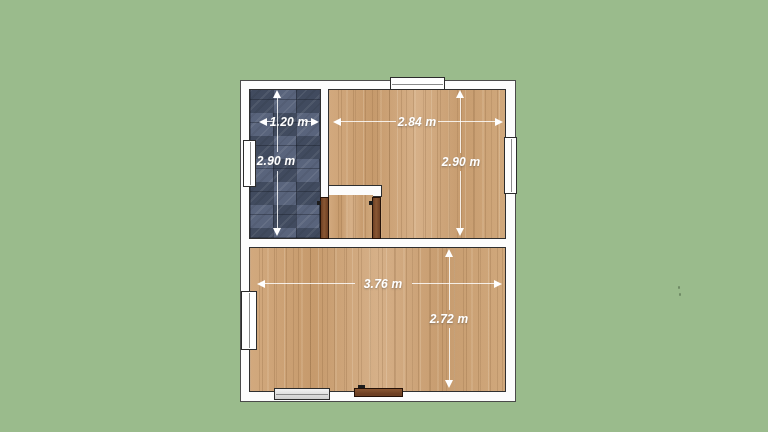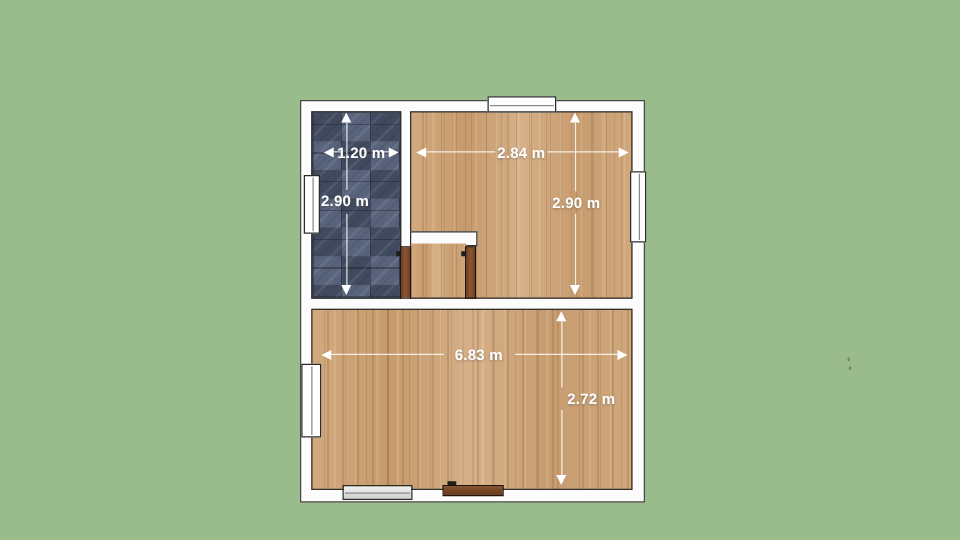--- a/index.html
+++ b/index.html
@@ -39,21 +39,21 @@
     background:linear-gradient(90deg,#6d3f23,#8a5733 45%,#6d3f23);
     border:1px solid #241107;
   }
   .door-h{background:linear-gradient(180deg,#8a5733,#6d3f23 70%);}
   .handle{position:absolute;background:#1d1d1d;}
   .win{position:absolute;box-sizing:border-box;background:#fff;border:1px solid #2c2c2c;}
   .win-v::after{content:"";position:absolute;left:50%;top:1px;bottom:1px;width:1px;background:#8a8a8a;}
   .win-h::after{content:"";position:absolute;top:50%;left:1px;right:1px;height:1px;background:#8a8a8a;}
   .win-shaded{background:linear-gradient(180deg,#f2f2f2,#cfcfcf);}
   
-  .dims{position:absolute;left:0;top:0;width:740px;height:432px;pointer-events:none;}
+  .dims{position:absolute;left:0;top:0;width:740px;height:432px;pointer-events:none;font-style:italic;}
   .dimline{position:absolute;background:rgba(255,255,255,.82);}
   .dimlabel{
     position:absolute;transform:translate(-50%,-50%);
     color:#fff;font-weight:bold;font-size:12px;letter-spacing:.2px;white-space:nowrap;
     text-shadow:0 1px 2px rgba(70,70,70,.45);
   }
   .ar{position:absolute;width:0;height:0;}
   .ar-l{border-top:4px solid transparent;border-bottom:4px solid transparent;border-right:8px solid #fff;}
   .ar-r{border-top:4px solid transparent;border-bottom:4px solid transparent;border-left:8px solid #fff;}
   .ar-u{border-left:4px solid transparent;border-right:4px solid transparent;border-bottom:8px solid #fff;}
@@ -119,29 +119,29 @@
       <div class="ar ar-u" style="left:456px;top:90px;"></div>
       <div class="dimline" style="left:460px;top:98px;width:1px;height:55px;"></div>
       <div class="dimlabel" style="left:461px;top:162px;">2.90 m</div>
       <div class="dimline" style="left:460px;top:171px;width:1px;height:57px;"></div>
       <div class="ar ar-d" style="left:456px;top:228px;"></div>
     </div>
 
     <div>
       <div class="ar ar-l" style="left:257px;top:280px;"></div>
       <div class="dimline" style="left:265px;top:283px;width:90px;height:1px;"></div>
-      <div class="dimlabel" style="left:383px;top:284px;">6.83 m</div>
+      <div class="dimlabel" style="left:383px;top:284px;">3.76 m</div>
       <div class="dimline" style="left:412px;top:283px;width:82px;height:1px;"></div>
       <div class="ar ar-r" style="left:494px;top:280px;"></div>
     </div>
 
     <div>
       <div class="ar ar-u" style="left:445px;top:249px;"></div>
       <div class="dimline" style="left:449px;top:257px;width:1px;height:53px;"></div>
-      <div class="dimlabel" style="left:449px;top:319px;padding-left:48px;">2.72 m</div>
+      <div class="dimlabel" style="left:449px;top:319px;">2.72 m</div>
       <div class="dimline" style="left:449px;top:328px;width:1px;height:52px;"></div>
       <div class="ar ar-d" style="left:445px;top:380px;"></div>
     </div>
   </div>
 
   <div class="speck" style="left:678px;top:286px;"></div>
   <div class="speck" style="left:679px;top:293px;"></div>
 
 </div>
 

